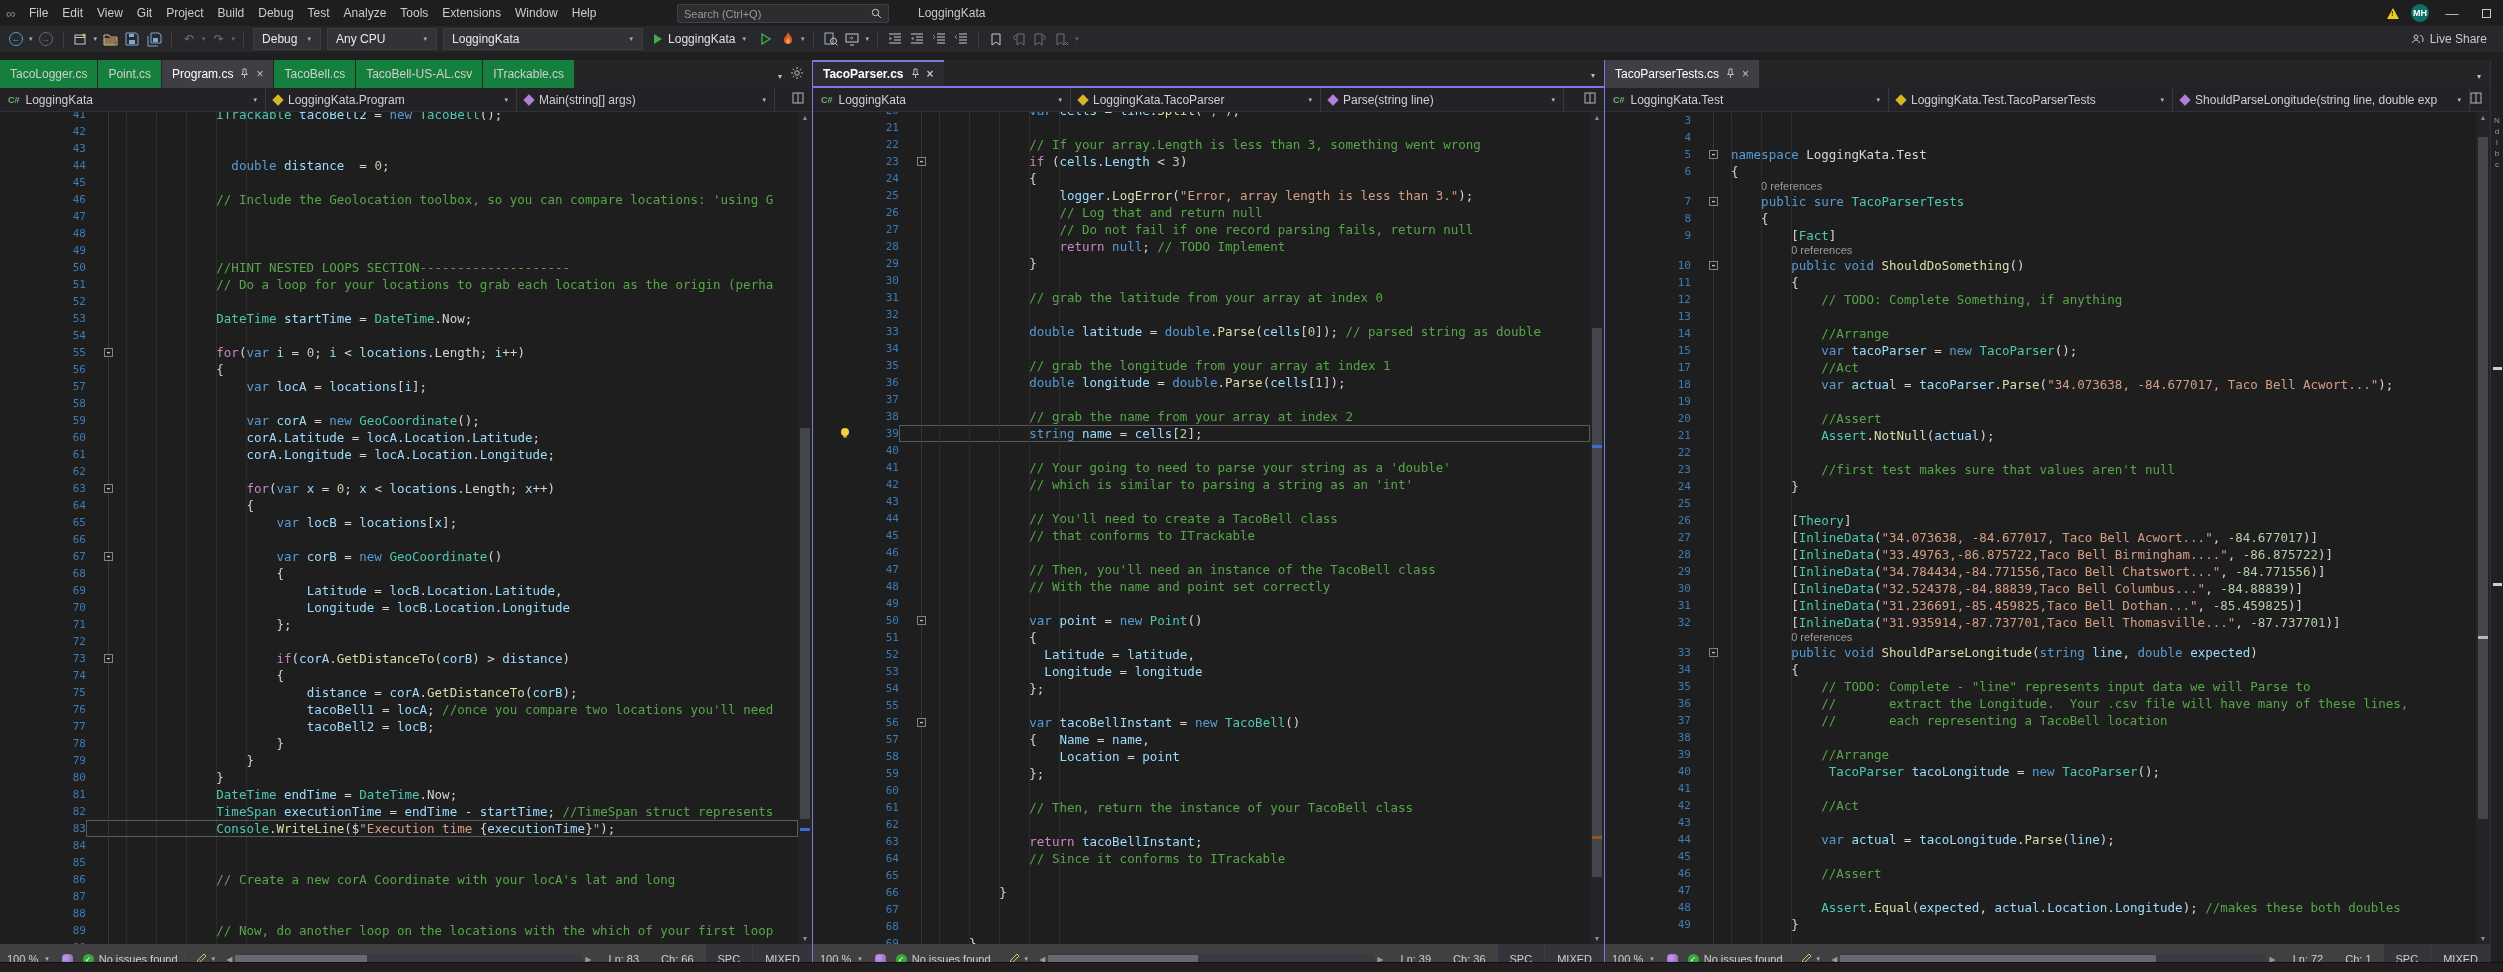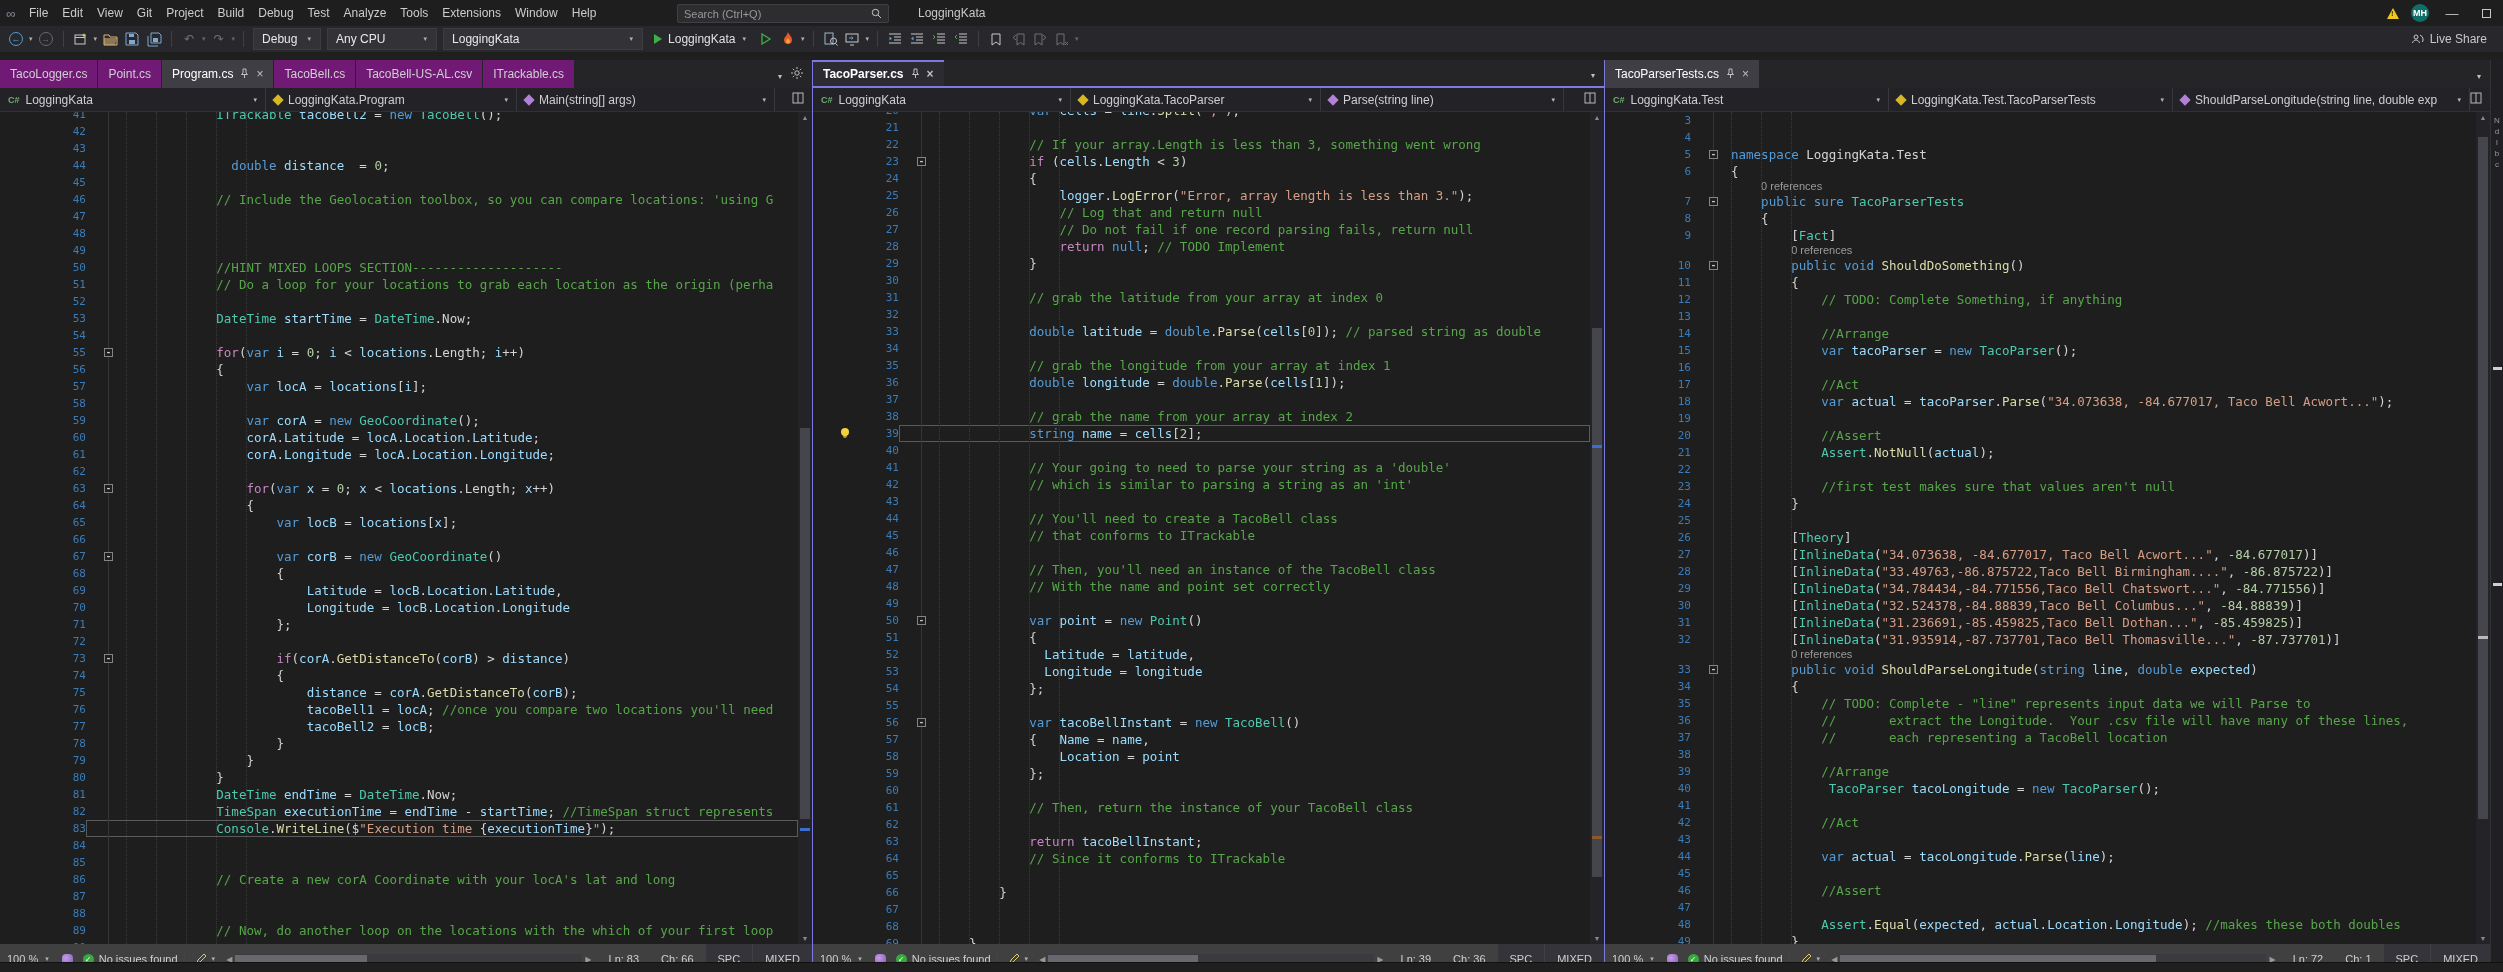--- a/index.html
+++ b/index.html
@@ -41,21 +41,21 @@
   .tri{width:0;height:0;border-top:5px solid transparent;border-bottom:5px solid transparent;border-left:8px solid #3fae46}
   .livesh{margin-left:auto;margin-right:16px;display:flex;gap:6px;color:#c8c8c8;font-size:12px;align-items:center}
 
   
   #panes{position:absolute;top:60px;left:0;right:0;bottom:0}
   .pane{position:absolute;top:0;bottom:10px;background:#1e1e1e}
   .pane.focused{border-left:1px solid var(--accent);border-right:1px solid var(--accent)}
   .tabstrip{height:28px;background:#252528;display:flex;align-items:stretch;position:relative}
   .focused .tabstrip{border-bottom:2px solid var(--accent)}
   .tab{display:flex;align-items:center;gap:7px;padding:0 10px;font-size:12px;color:#cfcfcf;
-    background:#701a75;margin-right:1px;white-space:nowrap}
+    background:#15803d;margin-right:1px;white-space:nowrap}
   .tab.sel{background:#3e3e44;color:#fff}
   .focused .tab.sel{background:#2b2b31;border-top:2px solid var(--accent);font-weight:bold}
   .tabico{color:#c0c0c0;font-size:10px;line-height:10px}
   .striprt{margin-left:auto;display:flex;align-items:center;gap:9px;padding-right:9px;color:#c0c0c0}
 
   .crumbs{height:24px;background:#232327;display:flex;align-items:center;border-bottom:1px solid #2f2f34;
     font-size:12px;color:#cfcfcf}
   .crumb{display:flex;align-items:center;height:100%;padding:0 8px;gap:6px;border-right:1px solid #38383d;overflow:hidden}
   .crumb .lbl{white-space:nowrap;overflow:hidden;flex:1}
   .crumb .cvv{margin-left:auto;font-size:7px;color:#b8b8b8;flex:none}
@@ -372,21 +372,21 @@
           <div class="rows" style="margin-top: -6px;">
             <div class="row"><span class="mgn"></span><span class="lnn">41</span><span class="zone"><span class="fc"></span><span class="txt"><span class="tk-p">            </span><span class="tk-t">ITrackable</span><span class="tk-p"> </span><span class="tk-v">tacoBell2</span><span class="tk-p"> = </span><span class="tk-k">new</span><span class="tk-p"> </span><span class="tk-t">TacoBell</span><span class="tk-p">();</span></span></span></div>
             <div class="row"><span class="mgn"></span><span class="lnn">42</span><span class="zone"><span class="fc"></span><span class="txt"></span></span></div>
             <div class="row"><span class="mgn"></span><span class="lnn">43</span><span class="zone"><span class="fc"></span><span class="txt"></span></span></div>
             <div class="row"><span class="mgn"></span><span class="lnn">44</span><span class="zone"><span class="fc"></span><span class="txt"><span class="tk-p">              </span><span class="tk-k">double</span><span class="tk-p"> </span><span class="tk-v">distance</span><span class="tk-p">  = </span><span class="tk-n">0</span><span class="tk-p">;</span></span></span></div>
             <div class="row"><span class="mgn"></span><span class="lnn">45</span><span class="zone"><span class="fc"></span><span class="txt"></span></span></div>
             <div class="row"><span class="mgn"></span><span class="lnn">46</span><span class="zone"><span class="fc"></span><span class="txt"><span class="tk-p">            </span><span class="tk-cm">// Include the Geolocation toolbox, so you can compare locations: 'using G</span></span></span></div>
             <div class="row"><span class="mgn"></span><span class="lnn">47</span><span class="zone"><span class="fc"></span><span class="txt"></span></span></div>
             <div class="row"><span class="mgn"></span><span class="lnn">48</span><span class="zone"><span class="fc"></span><span class="txt"></span></span></div>
             <div class="row"><span class="mgn"></span><span class="lnn">49</span><span class="zone"><span class="fc"></span><span class="txt"></span></span></div>
-            <div class="row"><span class="mgn"></span><span class="lnn">50</span><span class="zone"><span class="fc"></span><span class="txt"><span class="tk-p">            </span><span class="tk-cm">//HINT MIXED LOOPS SECTION--------------------</span></span></span></div>
+            <div class="row"><span class="mgn"></span><span class="lnn">50</span><span class="zone"><span class="fc"></span><span class="txt"><span class="tk-p">            </span><span class="tk-cm">//HINT NESTED LOOPS SECTION--------------------</span></span></span></div>
             <div class="row"><span class="mgn"></span><span class="lnn">51</span><span class="zone"><span class="fc"></span><span class="txt"><span class="tk-p">            </span><span class="tk-cm">// Do a loop for your locations to grab each location as the origin (perha</span></span></span></div>
             <div class="row"><span class="mgn"></span><span class="lnn">52</span><span class="zone"><span class="fc"></span><span class="txt"></span></span></div>
             <div class="row"><span class="mgn"></span><span class="lnn">53</span><span class="zone"><span class="fc"></span><span class="txt"><span class="tk-p">            </span><span class="tk-t">DateTime</span><span class="tk-p"> </span><span class="tk-v">startTime</span><span class="tk-p"> = </span><span class="tk-t">DateTime</span><span class="tk-p">.Now;</span></span></span></div>
             <div class="row"><span class="mgn"></span><span class="lnn">54</span><span class="zone"><span class="fc"></span><span class="txt"></span></span></div>
             <div class="row"><span class="mgn"></span><span class="lnn">55</span><span class="zone"><span class="fc"><span class="foldbox">-</span></span><span class="txt"><span class="tk-p">            </span><span class="tk-c">for</span><span class="tk-p">(</span><span class="tk-k">var</span><span class="tk-p"> </span><span class="tk-v">i</span><span class="tk-p"> = </span><span class="tk-n">0</span><span class="tk-p">; </span><span class="tk-v">i</span><span class="tk-p"> &lt; </span><span class="tk-v">locations</span><span class="tk-p">.Length; </span><span class="tk-v">i</span><span class="tk-p">++)</span></span></span></div>
             <div class="row"><span class="mgn"></span><span class="lnn">56</span><span class="zone"><span class="fc"></span><span class="txt"><span class="tk-p">            {</span></span></span></div>
             <div class="row"><span class="mgn"></span><span class="lnn">57</span><span class="zone"><span class="fc"></span><span class="txt"><span class="tk-p">                </span><span class="tk-k">var</span><span class="tk-p"> </span><span class="tk-v">locA</span><span class="tk-p"> = </span><span class="tk-v">locations</span><span class="tk-p">[</span><span class="tk-v">i</span><span class="tk-p">];</span></span></span></div>
             <div class="row"><span class="mgn"></span><span class="lnn">58</span><span class="zone"><span class="fc"></span><span class="txt"></span></span></div>
             <div class="row"><span class="mgn"></span><span class="lnn">59</span><span class="zone"><span class="fc"></span><span class="txt"><span class="tk-p">                </span><span class="tk-k">var</span><span class="tk-p"> </span><span class="tk-v">corA</span><span class="tk-p"> = </span><span class="tk-k">new</span><span class="tk-p"> </span><span class="tk-t">GeoCoordinate</span><span class="tk-p">();</span></span></span></div>
             <div class="row"><span class="mgn"></span><span class="lnn">60</span><span class="zone"><span class="fc"></span><span class="txt"><span class="tk-p">                </span><span class="tk-v">corA</span><span class="tk-p">.</span><span class="tk-v">Latitude</span><span class="tk-p"> = </span><span class="tk-v">locA</span><span class="tk-p">.</span><span class="tk-v">Location</span><span class="tk-p">.</span><span class="tk-v">Latitude</span><span class="tk-p">;</span></span></span></div>
@@ -639,21 +639,20 @@
             <div class="row"><span class="mgn"></span><span class="lnn">7</span><span class="zone"><span class="fc"><span class="foldbox">-</span></span><span class="txt"><span class="tk-p">    </span><span class="tk-k">public</span><span class="tk-p"> </span><span class="tk-k">sure</span><span class="tk-p"> </span><span class="tk-t">TacoParserTests</span></span></span></div>
             <div class="row"><span class="mgn"></span><span class="lnn">8</span><span class="zone"><span class="fc"></span><span class="txt"><span class="tk-p">    {</span></span></span></div>
             <div class="row"><span class="mgn"></span><span class="lnn">9</span><span class="zone"><span class="fc"></span><span class="txt"><span class="tk-p">        [</span><span class="tk-t">Fact</span><span class="tk-p">]</span></span></span></div>
             <div class="lensrow" style="padding-left: 186.16px;">0 references</div>
             <div class="row"><span class="mgn"></span><span class="lnn">10</span><span class="zone"><span class="fc"><span class="foldbox">-</span></span><span class="txt"><span class="tk-p">        </span><span class="tk-k">public</span><span class="tk-p"> </span><span class="tk-k">void</span><span class="tk-p"> </span><span class="tk-m">ShouldDoSomething</span><span class="tk-p">()</span></span></span></div>
             <div class="row"><span class="mgn"></span><span class="lnn">11</span><span class="zone"><span class="fc"></span><span class="txt"><span class="tk-p">        {</span></span></span></div>
             <div class="row"><span class="mgn"></span><span class="lnn">12</span><span class="zone"><span class="fc"></span><span class="txt"><span class="tk-p">            </span><span class="tk-cm">// TODO: Complete Something, if anything</span></span></span></div>
             <div class="row"><span class="mgn"></span><span class="lnn">13</span><span class="zone"><span class="fc"></span><span class="txt"></span></span></div>
             <div class="row"><span class="mgn"></span><span class="lnn">14</span><span class="zone"><span class="fc"></span><span class="txt"><span class="tk-p">            </span><span class="tk-cm">//Arrange</span></span></span></div>
             <div class="row"><span class="mgn"></span><span class="lnn">15</span><span class="zone"><span class="fc"></span><span class="txt"><span class="tk-p">            </span><span class="tk-k">var</span><span class="tk-p"> </span><span class="tk-v">tacoParser</span><span class="tk-p"> = </span><span class="tk-k">new</span><span class="tk-p"> </span><span class="tk-t">TacoParser</span><span class="tk-p">();</span></span></span></div>
-            <div class="row"><span class="mgn"></span><span class="lnn">16</span><span class="zone"><span class="fc"></span><span class="txt"></span></span></div>
             <div class="row"><span class="mgn"></span><span class="lnn">17</span><span class="zone"><span class="fc"></span><span class="txt"><span class="tk-p">            </span><span class="tk-cm">//Act</span></span></span></div>
             <div class="row"><span class="mgn"></span><span class="lnn">18</span><span class="zone"><span class="fc"></span><span class="txt"><span class="tk-p">            </span><span class="tk-k">var</span><span class="tk-p"> </span><span class="tk-v">actual</span><span class="tk-p"> = </span><span class="tk-v">tacoParser</span><span class="tk-p">.</span><span class="tk-m">Parse</span><span class="tk-p">(</span><span class="tk-s">"34.073638, -84.677017, Taco Bell Acwort..."</span><span class="tk-p">);</span></span></span></div>
             <div class="row"><span class="mgn"></span><span class="lnn">19</span><span class="zone"><span class="fc"></span><span class="txt"></span></span></div>
             <div class="row"><span class="mgn"></span><span class="lnn">20</span><span class="zone"><span class="fc"></span><span class="txt"><span class="tk-p">            </span><span class="tk-cm">//Assert</span></span></span></div>
             <div class="row"><span class="mgn"></span><span class="lnn">21</span><span class="zone"><span class="fc"></span><span class="txt"><span class="tk-p">            </span><span class="tk-t">Assert</span><span class="tk-p">.</span><span class="tk-m">NotNull</span><span class="tk-p">(</span><span class="tk-v">actual</span><span class="tk-p">);</span></span></span></div>
             <div class="row"><span class="mgn"></span><span class="lnn">22</span><span class="zone"><span class="fc"></span><span class="txt"></span></span></div>
             <div class="row"><span class="mgn"></span><span class="lnn">23</span><span class="zone"><span class="fc"></span><span class="txt"><span class="tk-p">            </span><span class="tk-cm">//first test makes sure that values aren't null</span></span></span></div>
             <div class="row"><span class="mgn"></span><span class="lnn">24</span><span class="zone"><span class="fc"></span><span class="txt"><span class="tk-p">        }</span></span></span></div>
             <div class="row"><span class="mgn"></span><span class="lnn">25</span><span class="zone"><span class="fc"></span><span class="txt"></span></span></div>
             <div class="row"><span class="mgn"></span><span class="lnn">26</span><span class="zone"><span class="fc"></span><span class="txt"><span class="tk-p">        [</span><span class="tk-t">Theory</span><span class="tk-p">]</span></span></span></div>

